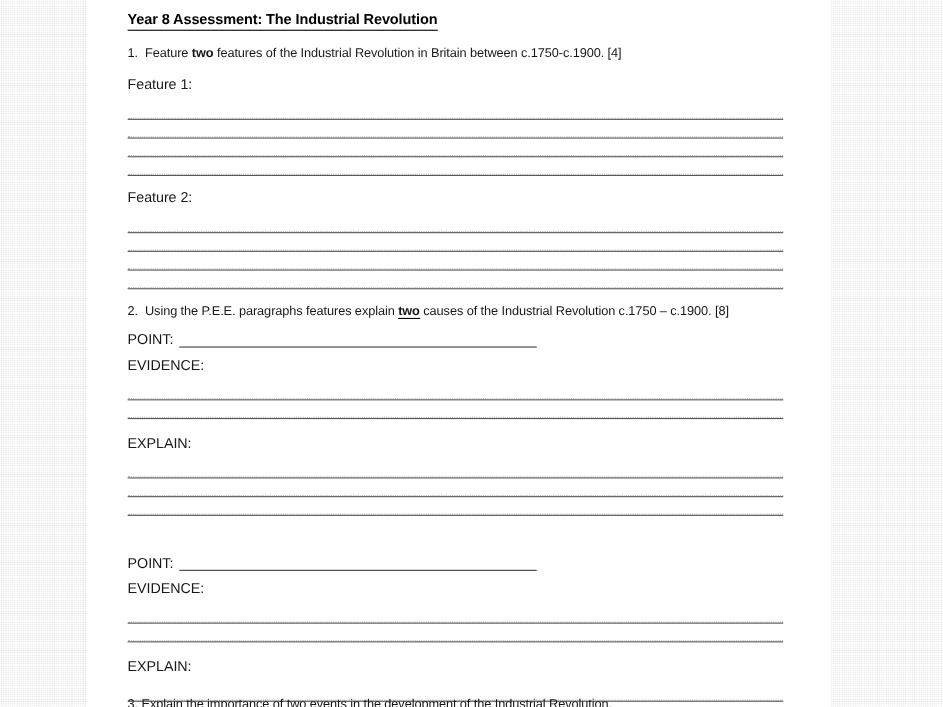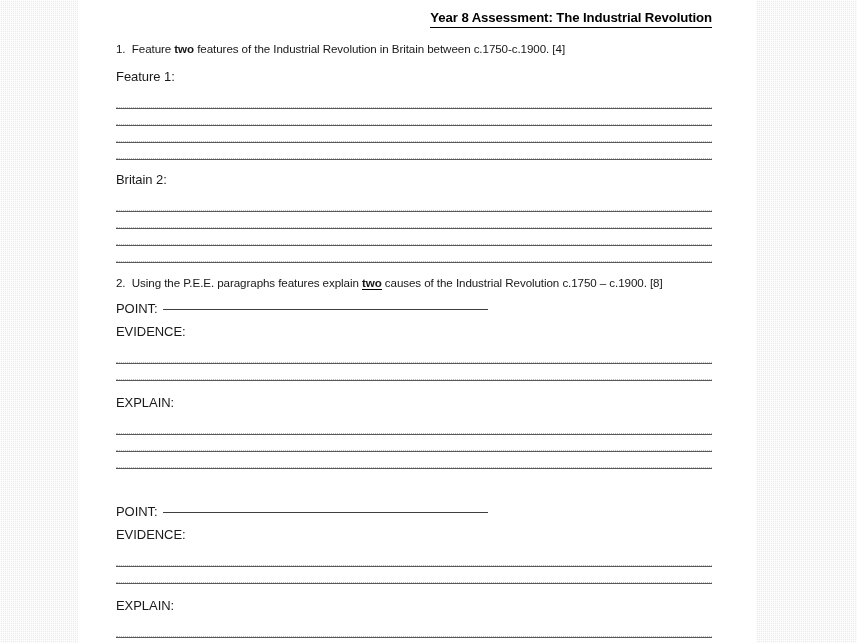--- a/index.html
+++ b/index.html
@@ -53,21 +53,21 @@
     top: 0;
     width: 596px;    
   }
 
   
   .doc-title {
     margin: 0;
     padding: 0;
     font-size: 13.2px;
     font-weight: bold;
-    text-align: right;
+    text-align: left;
     color: #000000;
     letter-spacing: -0.1px;
     line-height: 1;
     padding-top: 11px;
     padding-bottom: 0;
   }
   .doc-title span {
     border-bottom: 1.4px solid #000000;
     padding-bottom: 1.5px;
   }
@@ -112,21 +112,21 @@
     right: 0;
     bottom: 3px;
     height: 0;
     border-bottom: 1.3px solid #58585a;
     border-top: 1px dotted #b8b8b8;
   }
 
   
   .inline-rule-row {
     display: flex;
-    align-items: center;
+    align-items: flex-end;
     gap: 0;
     height: 16px;
   }
   .inline-rule-row .sublabel {
     flex: 0 0 auto;
   }
   .inline-rule {
     flex: 0 0 325px;
     margin-left: 5px;
     margin-bottom: 1px;
@@ -178,21 +178,21 @@
     <div class="sp-10"></div>
     <div class="rules">
       <div class="rule"></div>
       <div class="rule"></div>
       <div class="rule"></div>
       <div class="rule"></div>
     </div>
 
     <div class="sp-10"></div>
 
-    <p class="sublabel">Britain 2:</p>
+    <p class="sublabel">Feature 2:</p>
     <div class="sp-10"></div>
     <div class="rules">
       <div class="rule"></div>
       <div class="rule"></div>
       <div class="rule"></div>
       <div class="rule"></div>
     </div>
 
     <div class="sp-10"></div>
 
@@ -245,13 +245,14 @@
     <p class="sublabel">EXPLAIN:</p>
     <div class="sp-10"></div>
     <div class="rules">
       <div class="rule"></div>
       <div class="rule"></div>
 
     </div>
 
   </div>
 
+  <div class="clipped-question">3.  Explain the importance of two events in the development of the Industrial Revolution.</div>
 </div>
 
 </body></html>

